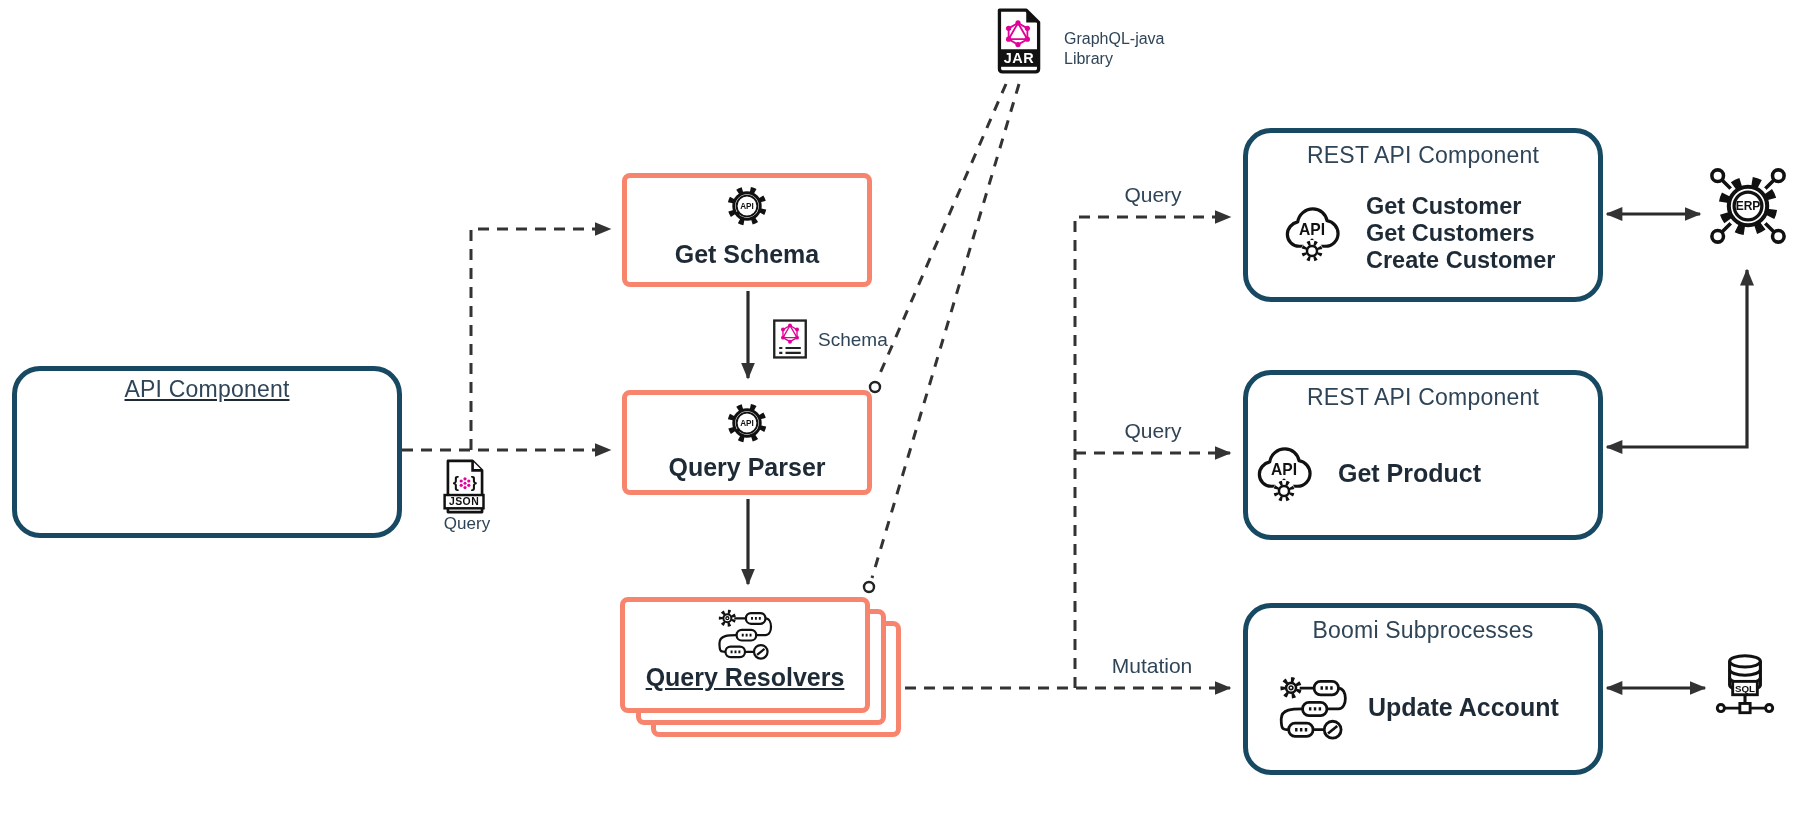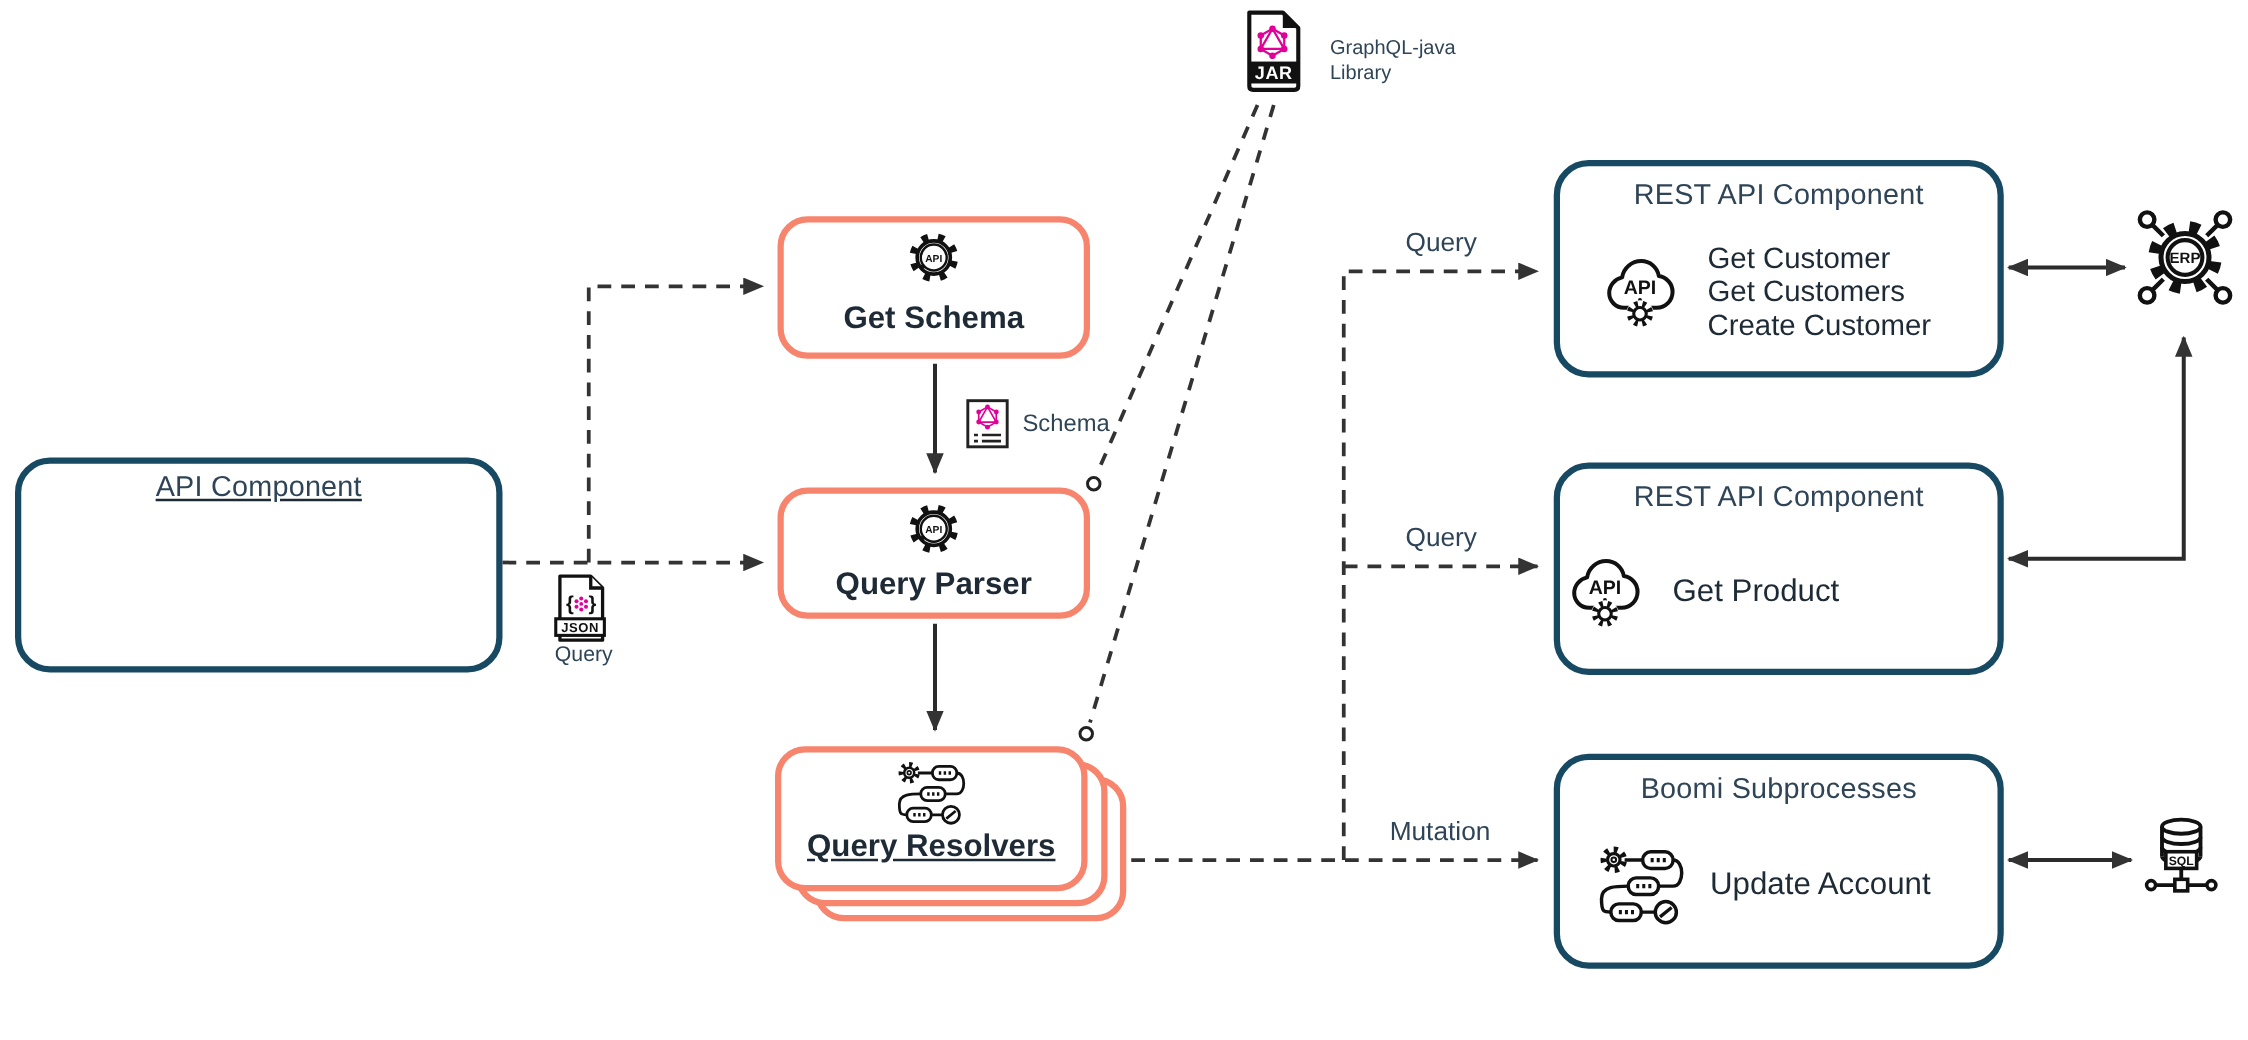--- a/index.html
+++ b/index.html
@@ -4,26 +4,26 @@
 <style>
   html,body{margin:0;padding:0;background:#fff;}
   .canvas{position:relative;width:1798px;height:832px;background:#fff;overflow:hidden;
           font-family:"Liberation Sans",sans-serif;color:#1E2B36;}
   .abs{position:absolute;}
   
   .navybox{position:absolute;border:5px solid #174A62;border-radius:28px;background:#fff;
            box-sizing:border-box;display:flex;flex-direction:column;}
   .container-box{position:absolute;border:6px solid #174A62;border-radius:88px;background:#fff;
            box-sizing:border-box;}
-  .salmonbox{position:absolute;border:5px solid #F7846D;border-radius:24px;background:#fff;
+  .salmonbox{position:absolute;border:5px solid #F7846D;border-radius:8px;background:#fff;
            box-sizing:border-box;display:flex;flex-direction:column;align-items:center;}
   .boxtitle{font-size:23px;color:#2F4557;text-align:center;margin-top:9px;letter-spacing:0.2px;}
   .row{flex:1;display:flex;align-items:center;}
   .boldlabel{font-weight:bold;color:#1E2B36;}
-  .oplist{font-weight:normal;font-size:23.5px;line-height:27px;color:#1E2B36;}
+  .oplist{font-weight:bold;font-size:23.5px;line-height:27px;color:#1E2B36;}
   .salmon-label{font-weight:bold;font-size:25px;color:#1E2B36;text-align:center;}
   
   .edgelabel{position:absolute;font-size:21px;color:#2F4557;text-align:center;}
   .caption{position:absolute;font-size:17px;color:#2F4557;}
   .overlay{position:absolute;left:0;top:0;pointer-events:none;}
   svg text{font-family:"Liberation Sans",sans-serif;}
 </style>
 </head>
 <body>
 

